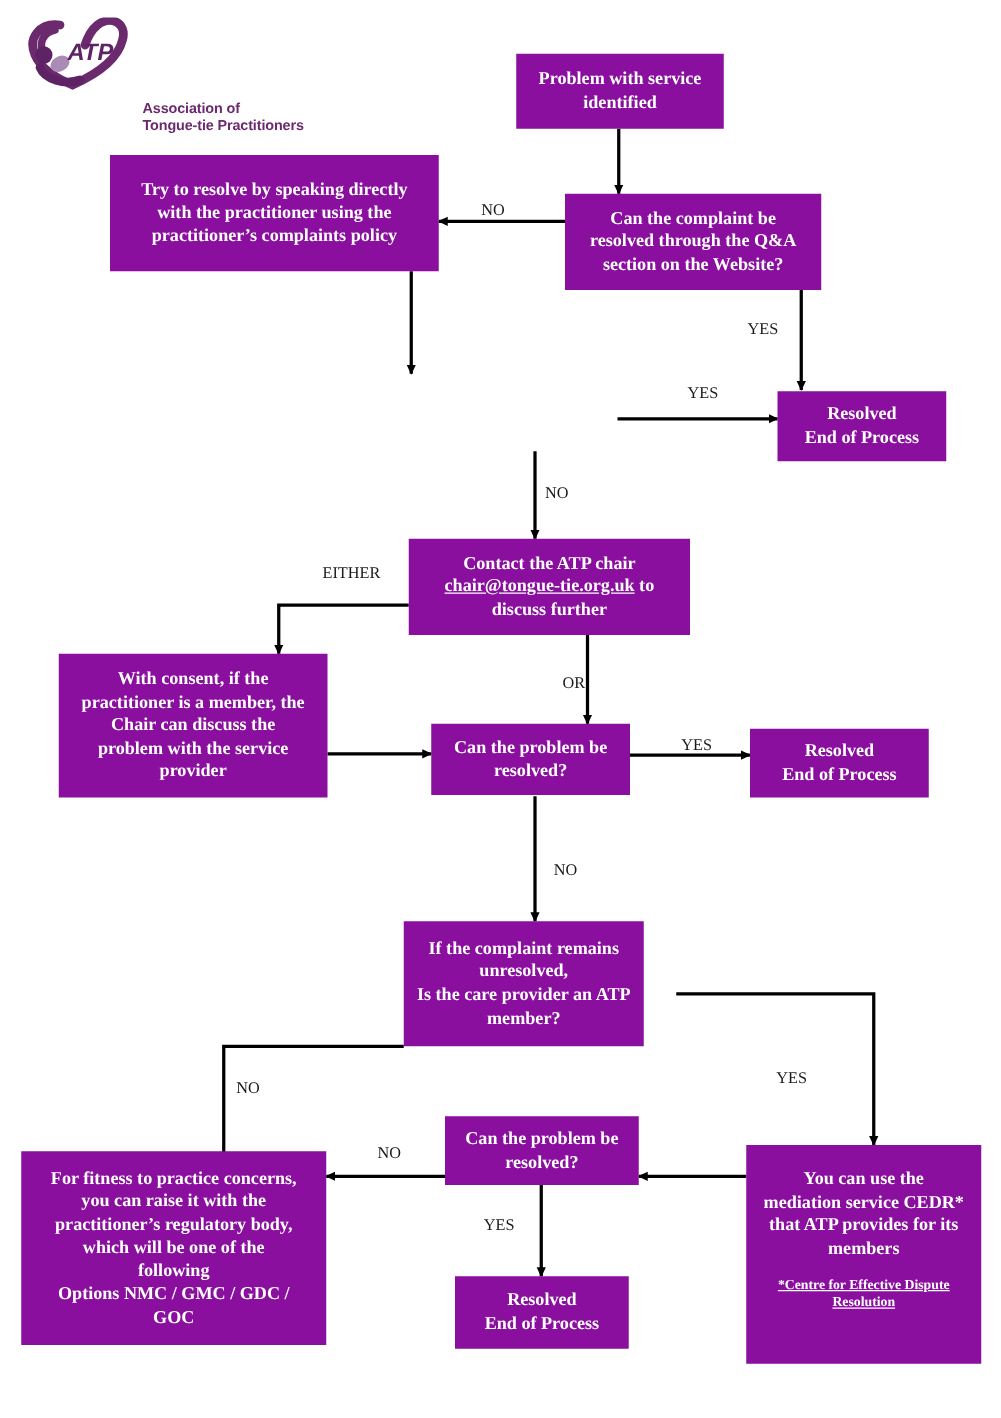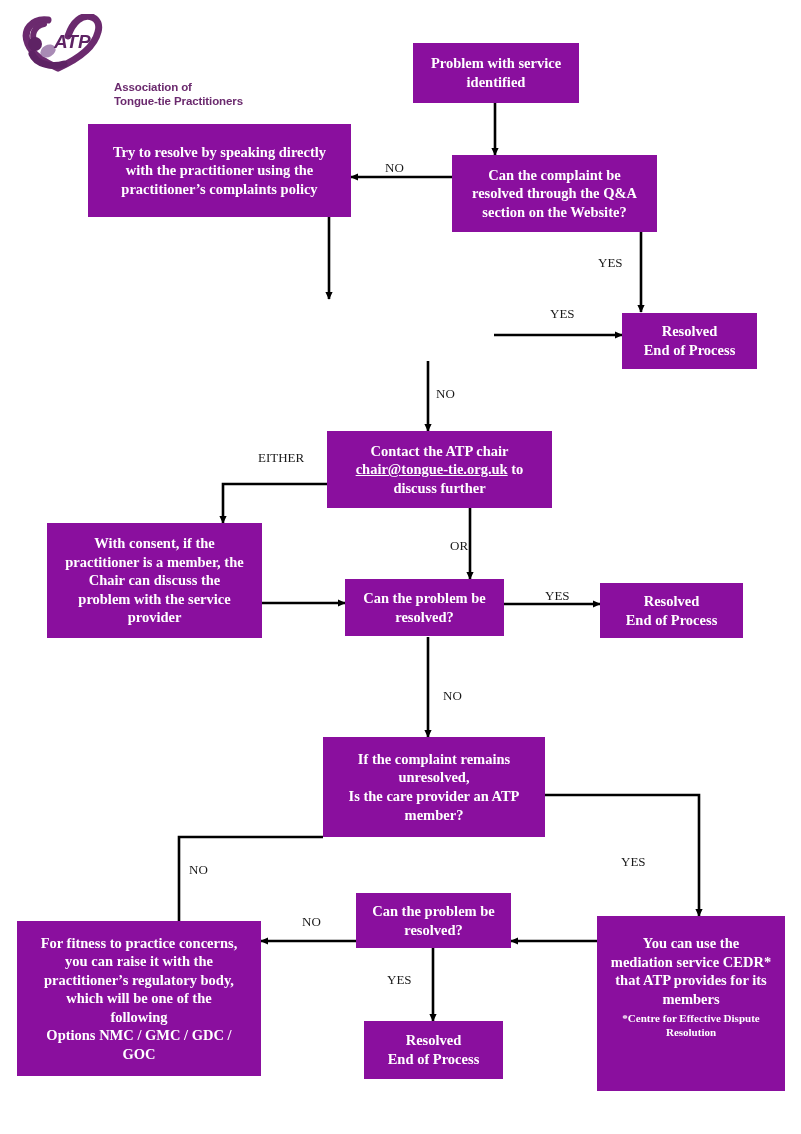--- a/index.html
+++ b/index.html
@@ -200,21 +200,21 @@
     <span class="ln">Can the problem be</span>
     <span class="ln">resolved?</span>
   </div>
 
   <div class="node" style="left:600px; top:583px; width:143px; height:55px; font-size:14.5px;">
     <span class="ln">Resolved</span>
     <span class="ln">End of Process</span>
   </div>
 
 
-  <div class="node" style="left:323px; top:737px; width:222px; height:100px; font-size:14.5px;">
+  <div class="node" style="left:323px; top:737px; width:192px; height:100px; font-size:14.5px;">
     <span class="ln">If the complaint remains</span>
     <span class="ln">unresolved,</span>
     <span class="ln">Is the care provider an ATP</span>
     <span class="ln">member?</span>
   </div>
 
   <div class="node" style="left:17px; top:921px; width:244px; height:155px; font-size:14.5px;">
     <span class="ln">For fitness to practice concerns,</span>
     <span class="ln">you can raise it with the</span>
     <span class="ln">practitioner’s regulatory body,</span>
@@ -227,21 +227,21 @@
   <div class="node" style="left:356px; top:893px; width:155px; height:55px; font-size:14.5px;">
     <span class="ln">Can the problem be</span>
     <span class="ln">resolved?</span>
   </div>
 
   <div class="node" style="left:597px; top:916px; width:188px; height:175px; font-size:14.5px; justify-content:flex-start; padding-top:18px;">
     <span class="ln">You can use the</span>
     <span class="ln">mediation service CEDR*</span>
     <span class="ln">that ATP provides for its</span>
     <span class="ln">members</span>
-    <span class="foot" style="margin-top:4px;">
+    <span class="foot" style="margin-top:14px;text-decoration:underline;">
       <span class="ln">*Centre for Effective Dispute</span>
       <span class="ln">Resolution</span>
     </span>
   </div>
 
   <div class="node" style="left:364px; top:1021px; width:139px; height:58px; font-size:14.5px;">
     <span class="ln">Resolved</span>
     <span class="ln">End of Process</span>
   </div>
 

